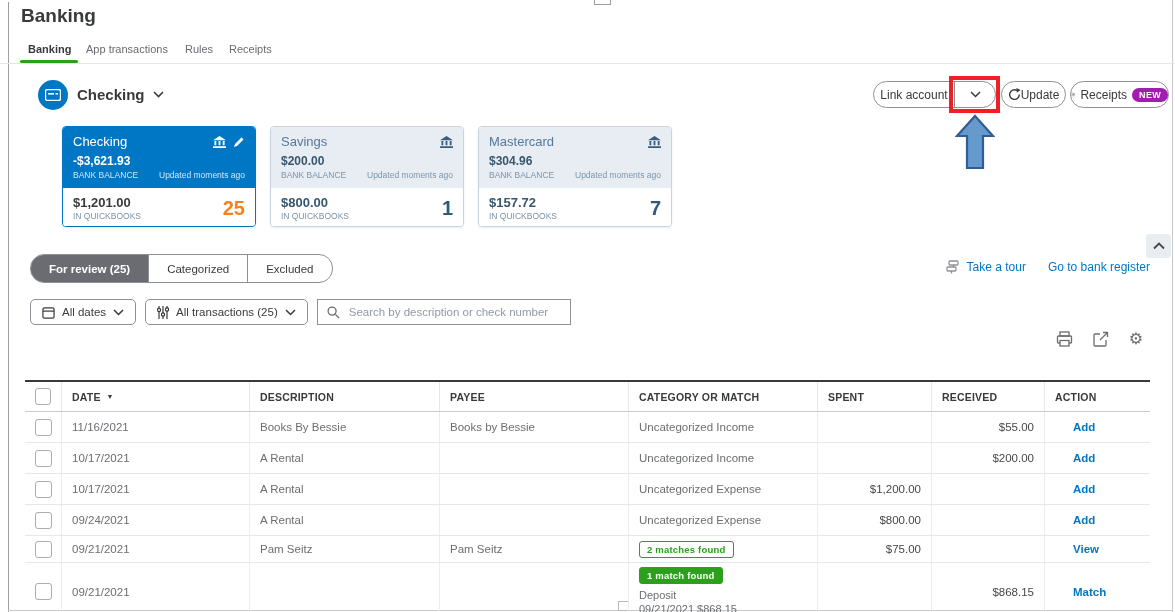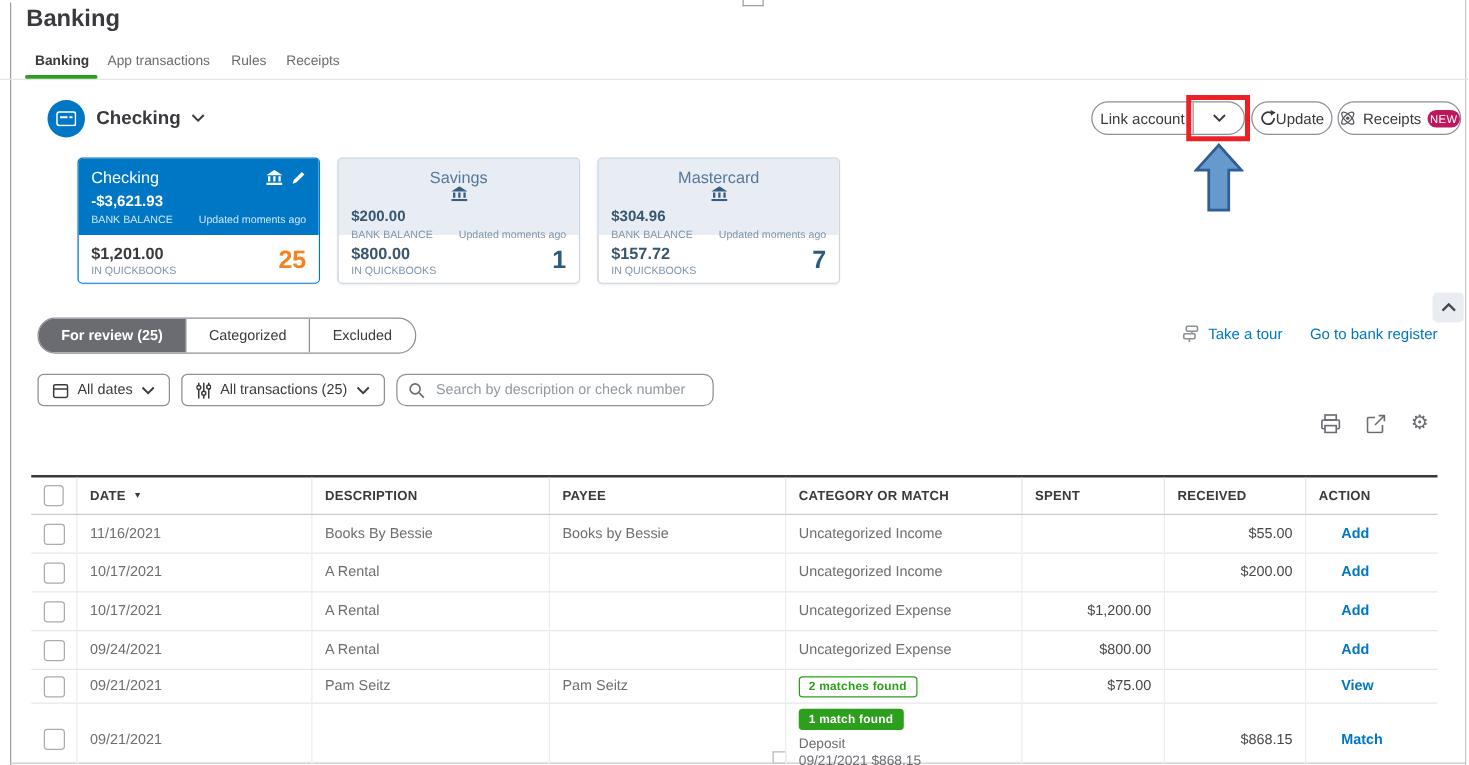--- a/index.html
+++ b/index.html
@@ -21,33 +21,33 @@
   
   .acct-circle{position:absolute;left:38px;top:80px;width:30px;height:30px;border-radius:50%;background:#0077C5;display:flex;align-items:center;justify-content:center;}
   .acct-name{position:absolute;left:77px;top:86px;font-size:15px;font-weight:600;color:#393A3D;display:flex;align-items:center;gap:8px;cursor:pointer;}
 
   .btn{position:absolute;top:81px;height:27px;box-sizing:border-box;border:1px solid #8D9096;border-radius:14px;background:#fff;display:flex;align-items:center;justify-content:center;font-size:12px;color:#393A3D;cursor:pointer;}
   .btn-link-account{left:873px;width:123px;padding:0;overflow:visible;}
   .btn-link-main{flex:1;display:flex;align-items:center;justify-content:center;height:100%;}
   .btn-link-caret{width:40px;height:100%;display:flex;align-items:center;justify-content:center;border-left:1px solid #8D9096;}
   .btn-update{left:1001px;width:65px;}
   .btn-explore{left:1070px;width:99px;gap:5px;}
-  .new-badge{background:#be185d;color:#fff;font-size:9px;font-weight:normal;padding:2px 2px;border-radius:9px;letter-spacing:.3px;}
+  .new-badge{background:#a21caf;color:#fff;font-size:9px;font-weight:bold;padding:2px 7px;border-radius:9px;letter-spacing:.3px;}
 
   .red-box{position:absolute;left:949px;top:76px;width:51px;height:37px;border:4px solid #EC2027;box-sizing:border-box;z-index:5;}
   .blue-arrow{position:absolute;left:955px;top:114px;z-index:5;}
 
   
   .card{position:absolute;top:126px;width:194px;height:101px;box-sizing:border-box;border:1px solid #C9D4DE;border-radius:4px;background:#fff;overflow:hidden;cursor:pointer;box-shadow:0 1px 2px rgba(0,0,0,.08);}
   .card.active{border-color:#0077C5;}
   .card-top{height:61px;box-sizing:border-box;padding:7px 10px 5px;}
   .card.active .card-top{background:#0077C5;color:#fff;}
   .card:not(.active) .card-top{background:#E7EDF3;}
   .card-title-row{display:flex;justify-content:space-between;align-items:center;font-size:13px;}
-  .card:not(.active) .card-title-row{color:#56789B;flex-direction:column;}
+  .card:not(.active) .card-title-row{color:#56789B;}
   .card-icons{display:flex;gap:7px;align-items:center;}
   .card-amount{font-size:12px;font-weight:bold;margin-top:5px;}
   .card:not(.active) .card-amount{color:#39566F;}
   .card-sub{display:flex;justify-content:space-between;font-size:8.5px;margin-top:2px;}
   .card.active .card-sub{color:#CFE7F7;}
   .card:not(.active) .card-sub{color:#7C94AB;}
   .card-bottom{height:40px;box-sizing:border-box;padding:4px 10px;display:flex;justify-content:space-between;align-items:center;background:#fff;}
   .qb-amount{font-size:13px;font-weight:bold;color:#393A3D;}
   .card:not(.active) .qb-amount{color:#39566F;}
   .qb-label{font-size:8.5px;color:#7C94AB;margin-top:1px;}
@@ -61,21 +61,21 @@
   .review-seg{display:flex;align-items:center;justify-content:center;padding:0 18px;font-size:11.5px;color:#393A3D;border-right:1px solid #8D9096;cursor:pointer;}
   .review-seg:last-child{border-right:none;}
   .review-seg.active{background:#6B6C72;color:#fff;font-weight:bold;}
 
   .top-links{position:absolute;right:25px;top:260px;display:flex;gap:22px;align-items:center;font-size:12px;color:#0077C5;}
   .top-link{display:flex;align-items:center;gap:6px;cursor:pointer;}
 
   
   .filters{position:absolute;left:30px;top:299px;display:flex;gap:9px;align-items:center;}
   .pill{height:26px;box-sizing:border-box;border:1px solid #8D9096;border-radius:5px;background:#fff;display:flex;align-items:center;gap:7px;padding:0 11px;font-size:11.5px;color:#393A3D;cursor:pointer;}
-  .search-box{width:254px;height:26px;box-sizing:border-box;border:1px solid #8D9096;border-radius:8px;background:#fff;display:flex;align-items:center;gap:7px;padding:0 9px;}
+  .search-box{width:254px;height:26px;box-sizing:border-box;border:1px solid #8D9096;border-radius:0;background:#fff;display:flex;align-items:center;gap:7px;padding:0 9px;}
   .search-box input{border:none;outline:none;flex:1;font-size:11.5px;font-family:inherit;color:#393A3D;}
   .search-box input::placeholder{color:#9299A2;}
 
   .tools{position:absolute;right:32px;top:331px;display:flex;gap:20px;align-items:center;color:#6B6C72;}
   .tool{cursor:pointer;display:flex;align-items:center;}
   .gear-glyph{font-size:16px;line-height:1;color:#6B6C72;}
 
   
   .table{position:absolute;left:25px;top:380px;width:1125px;}
   .thead,.trow{display:grid;grid-template-columns:37px 188px 190px 189px 189px 114px 113px auto;}

